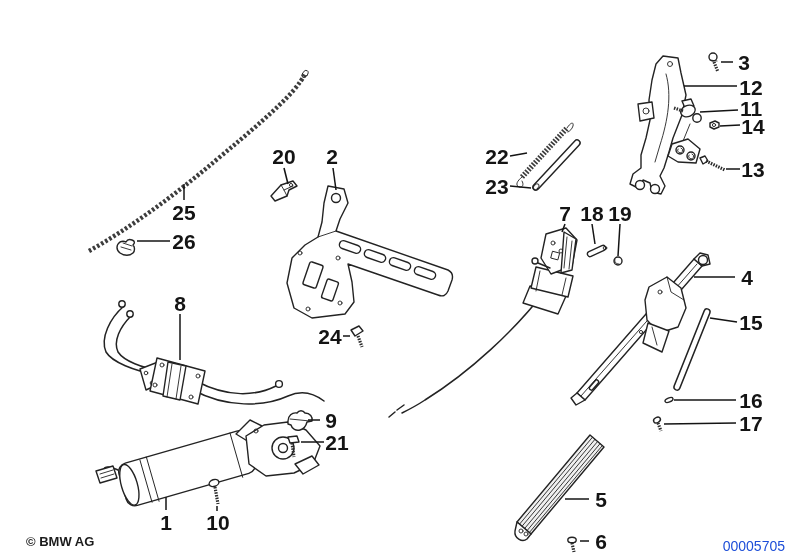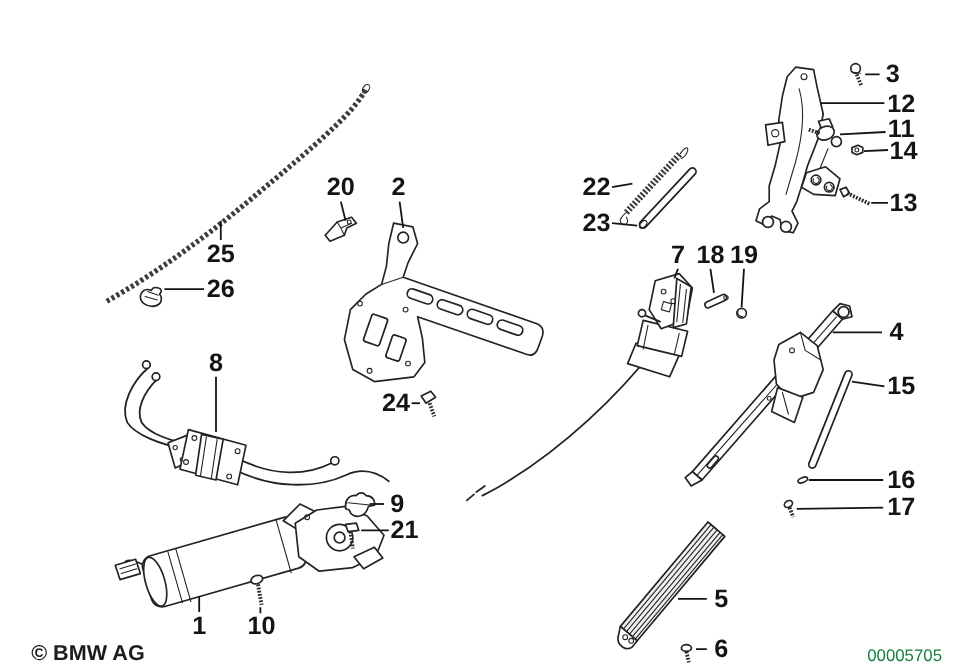--- a/index.html
+++ b/index.html
@@ -16,22 +16,22 @@
   .shaft{stroke:#2a2a2a;stroke-width:3.2;fill:none;stroke-dasharray:1.5 1.2;}
   .rodblack{stroke:#232323;stroke-width:7.5;stroke-linecap:round;fill:none;}
   .rodwhite{stroke:#ffffff;stroke-width:4.6;stroke-linecap:round;fill:none;}
   .rodblack.sm{stroke-width:6.5;}
   .rodwhite.sm{stroke-width:3.8;}
   
   .part-label{font-family:"Liberation Sans",sans-serif;font-size:21px;font-weight:bold;
               fill:#141414;text-anchor:middle;dominant-baseline:central;}
   .leader{stroke:#141414;stroke-width:1.5;fill:none;}
   
-  .copyright{position:absolute;left:26px;top:534px;font-size:18px;font-weight:bold;color:#1c1c1c;text-align:right;}
-  .diagram-id{position:absolute;right:14px;top:538px;font-size:14px;color:#15803d;}
+  .copyright{position:absolute;left:26px;top:534px;font-size:13px;font-weight:bold;color:#1c1c1c;text-align:right;}
+  .diagram-id{position:absolute;right:14px;top:538px;font-size:14px;color:#1d4ed8;}
 </style>
 </head>
 <body>
 
 <div class="stage">
   <svg width="799" height="559" viewBox="0 0 799 559">
 
     <g>
       <path class="cable" d="M 89 251 C 130 228 175 195 215 161 C 250 132 278 108 293 91 C 299 84 303 78 305 74"></path>
       <ellipse class="thn" cx="305" cy="74" rx="2.5" ry="4" transform="rotate(35 305 74)"></ellipse>

